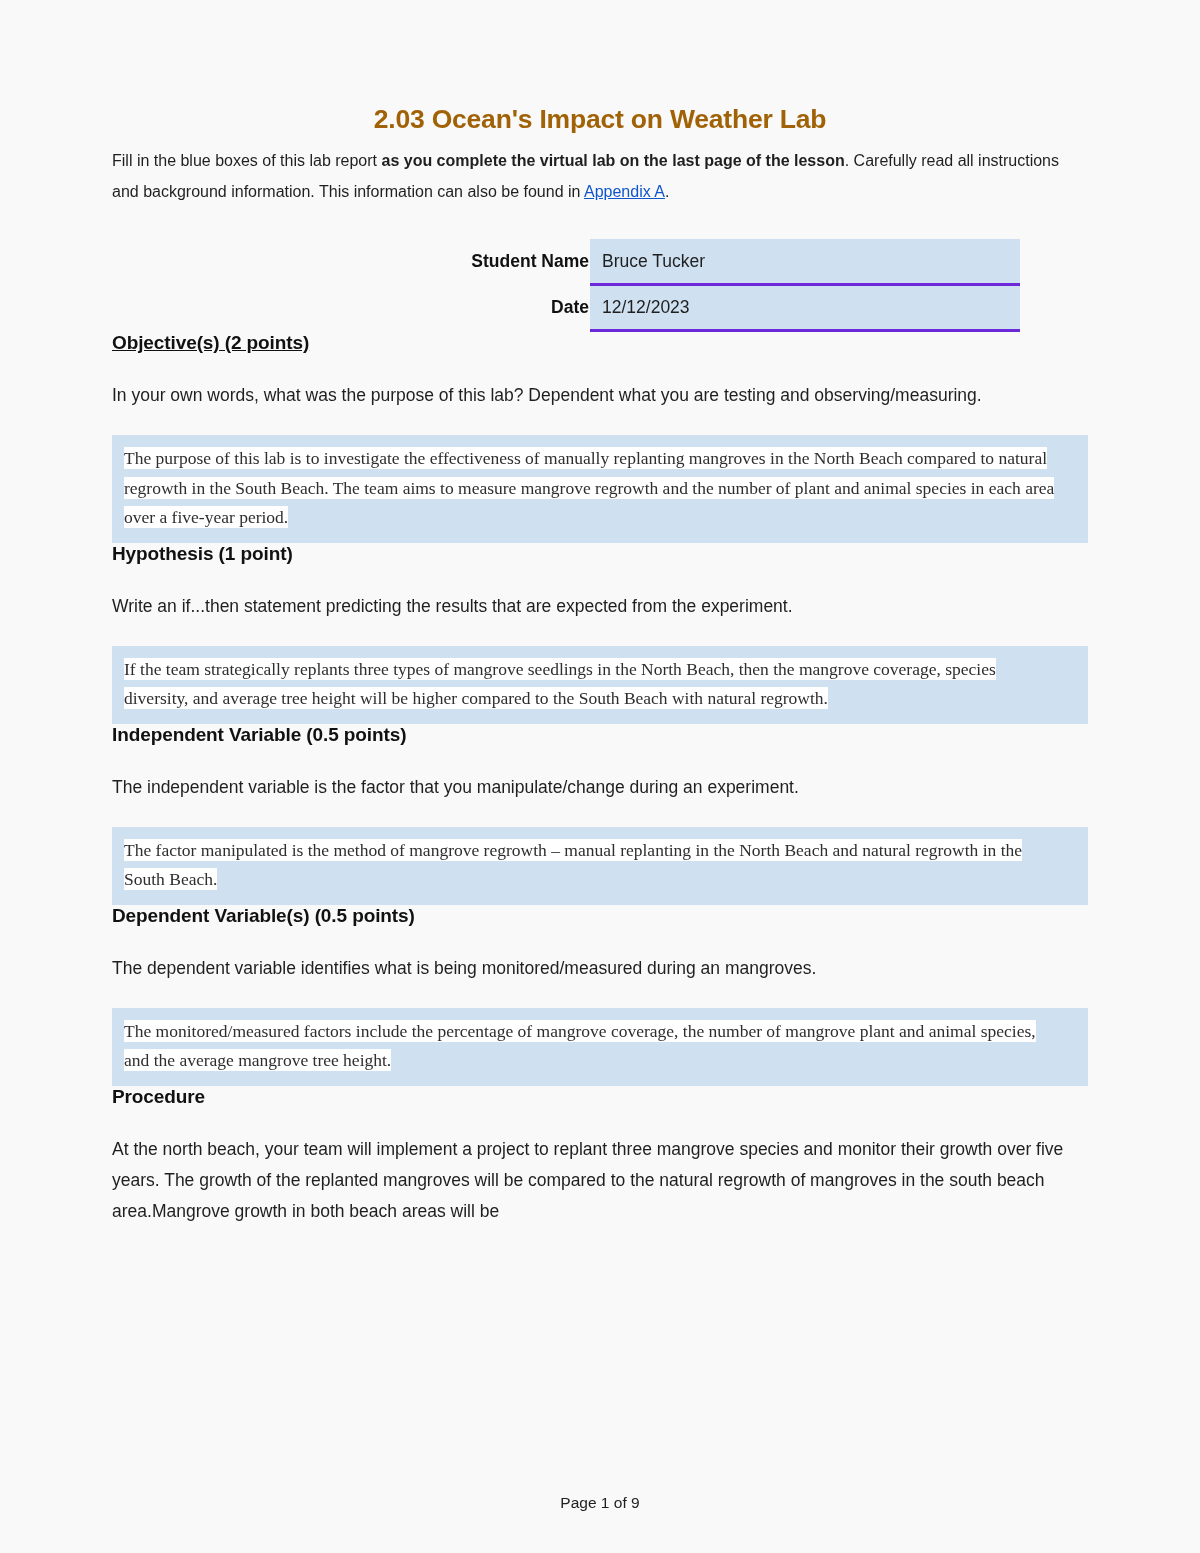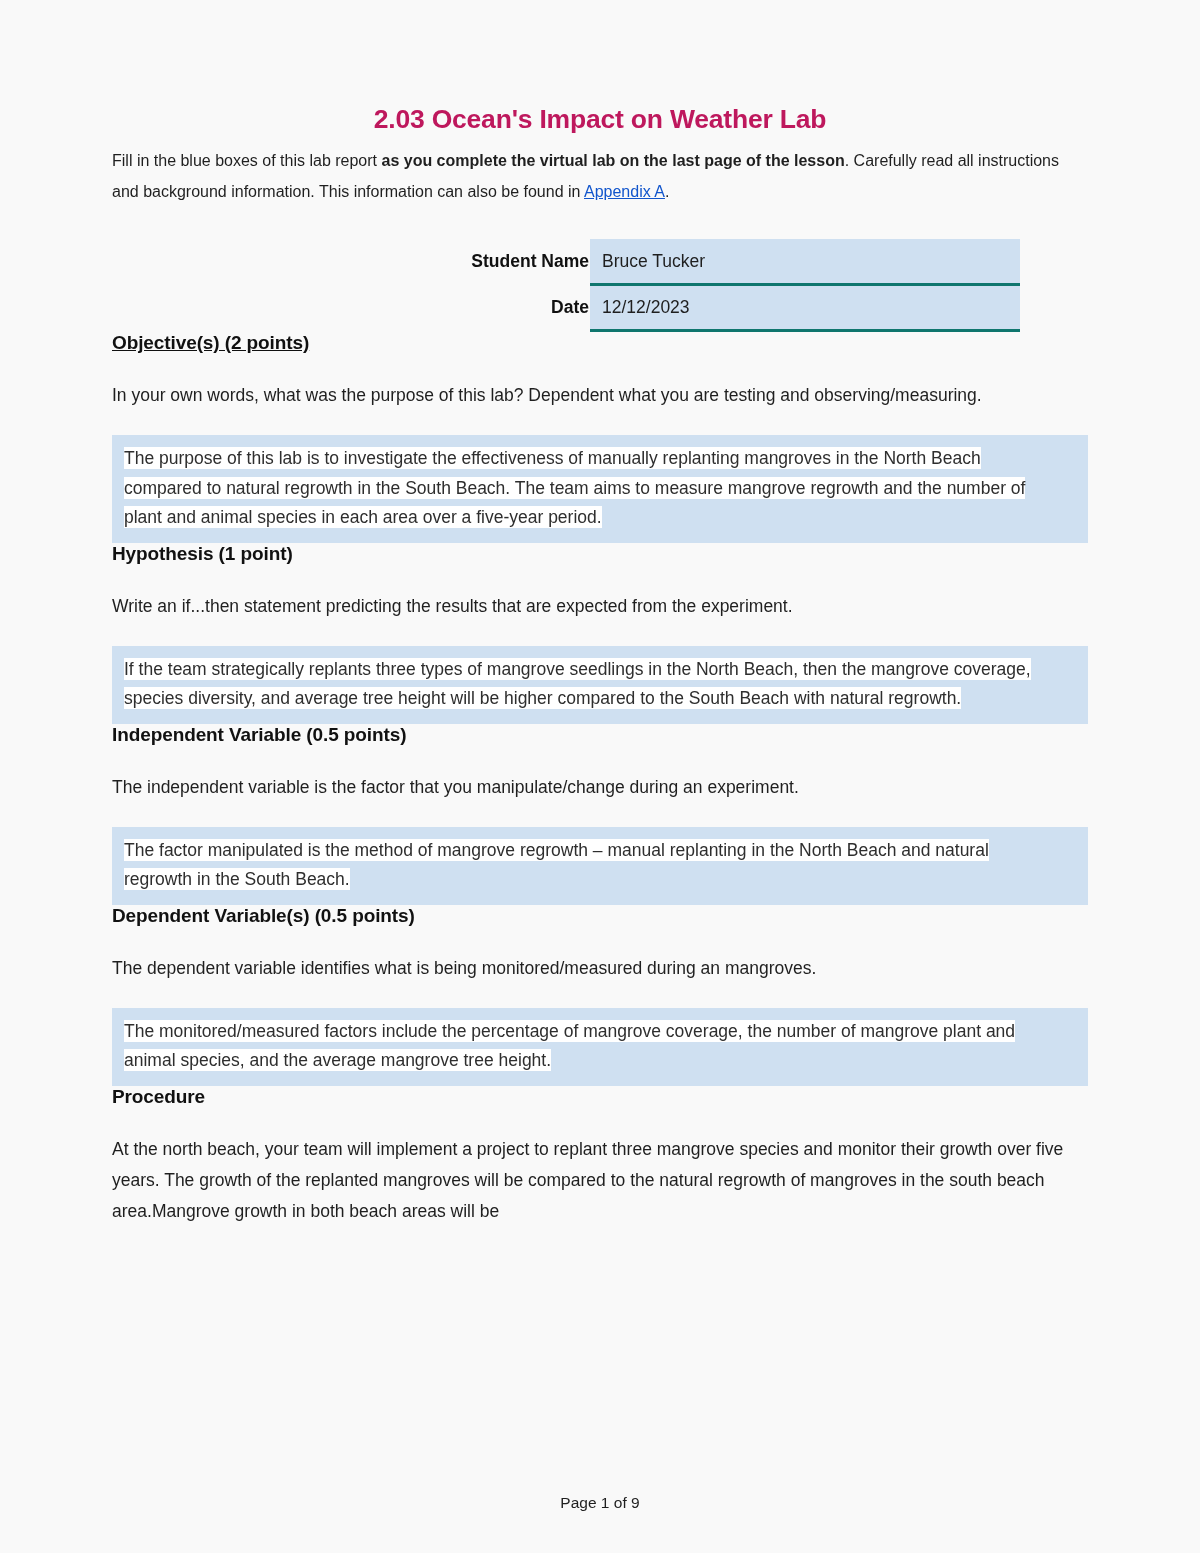--- a/index.html
+++ b/index.html
@@ -32,21 +32,21 @@
     top: 104px;
     width: 976px;
   }
 
   
   .doc-title {
     text-align: center;
     font-size: 26.5px;
     font-weight: bold;
     letter-spacing: -0.2px;
-    color: #be185d;
+    color: #a16207;
     margin: 0 0 9px 0;
     line-height: 1.2;
   }
 
   
   .intro {
     font-size: 16px;
     line-height: 31px;
     color: #1f1f1f;
     margin: 0;
@@ -69,21 +69,21 @@
     width: 270px;
     text-align: right;
     font-size: 17.5px;
     font-weight: bold;
     color: #111;
     vertical-align: middle;
     border: none;
   }
   .info-table td.value {
     background: #cfe0f1;
-    border-bottom: 3px solid #0f766e;
+    border-bottom: 3px solid #6d28d9;
     padding: 4px 10px 4px 12px;
     font-size: 17.5px;
     color: #1f1f1f;
     vertical-align: middle;
   }
 
   
   h2.section {
     font-size: 19px;
     font-weight: bold;
@@ -99,20 +99,21 @@
     margin: 0;
   }
 
   
   .answer-box {
     background: #cfe0f1;
     padding: 9px 16px 10px 0;
     font-size: 17.5px;
     line-height: 29.5px;
     color: #2e2e2e;
+    font-family: Liberation Serif, serif;
   }
   .answer-box .hl {
     background: #ffffff;
     box-decoration-break: clone;
     -webkit-box-decoration-break: clone;
     padding: 1px 0;
   }
   .answer-box .inner {
     padding-left: 12px;
     padding-right: 12px;

